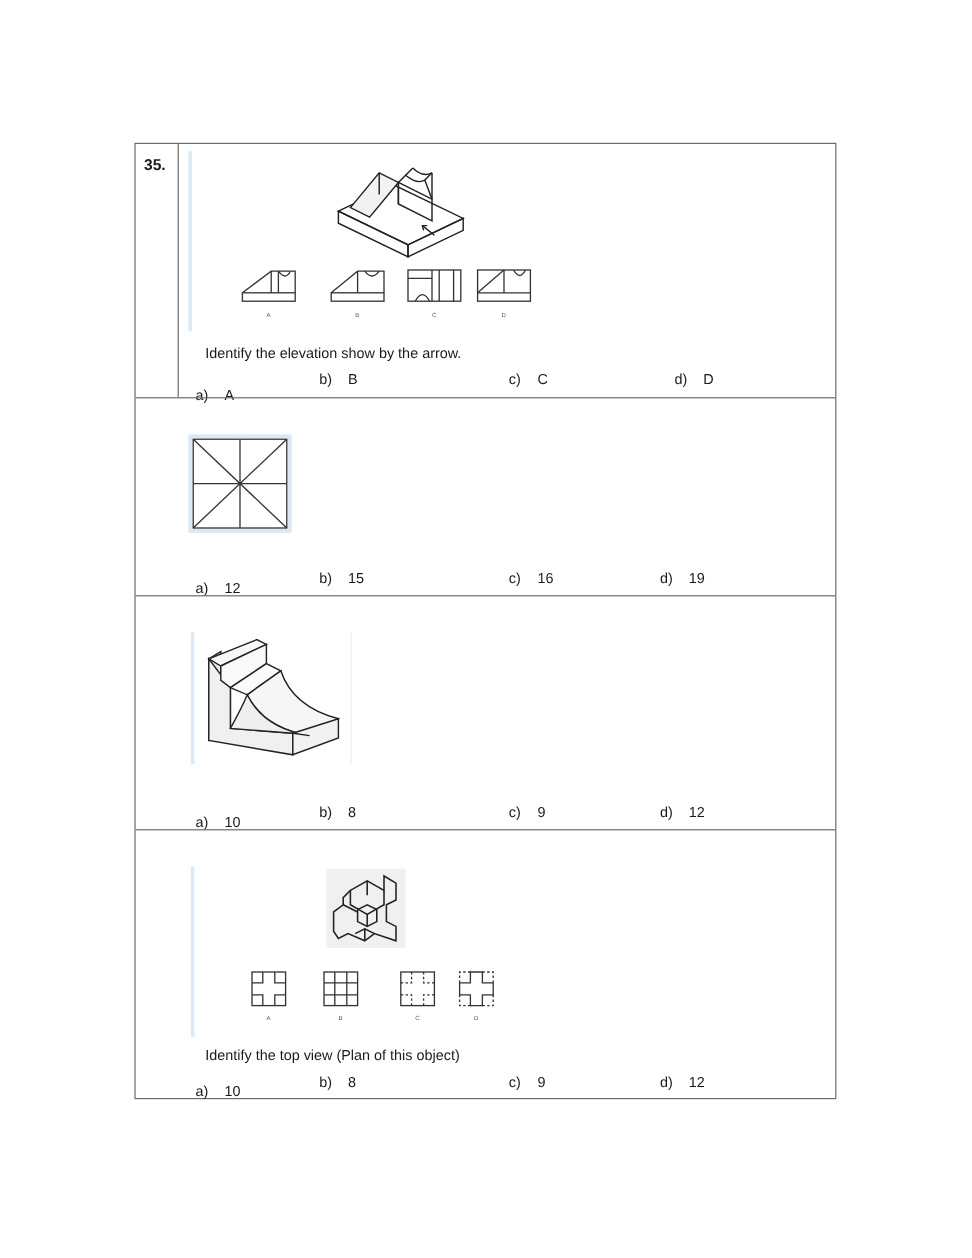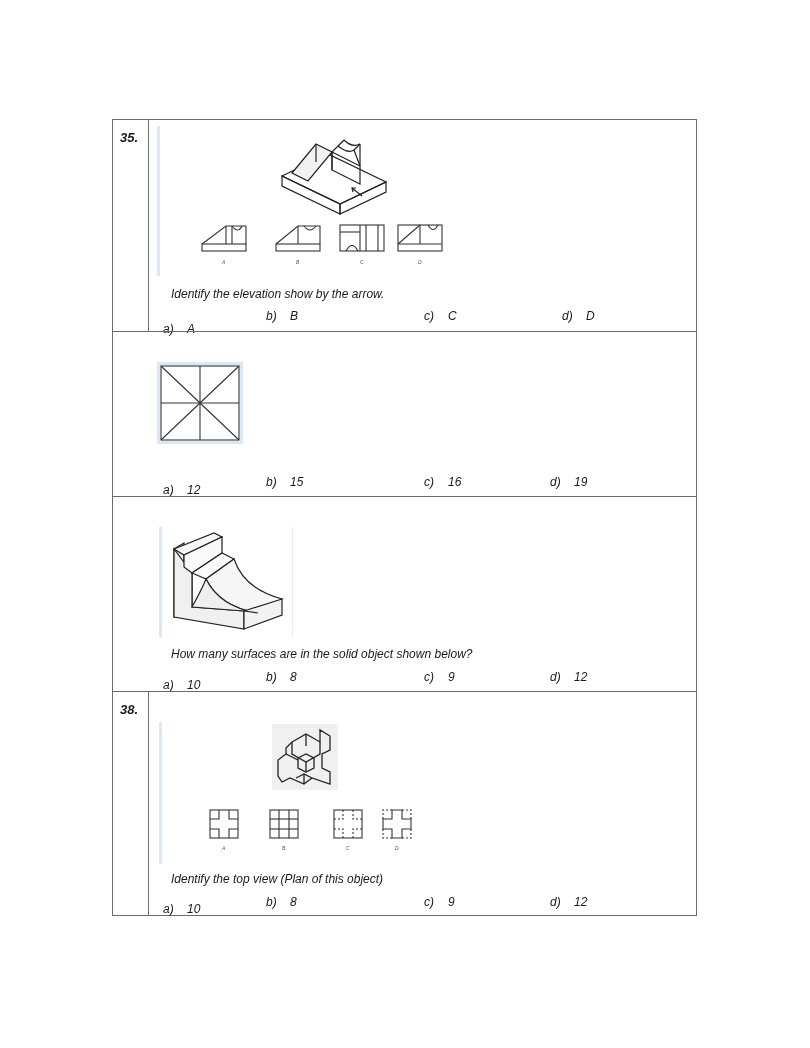--- a/index.html
+++ b/index.html
@@ -1,20 +1,20 @@
 <!DOCTYPE html>
 <html><head>
 <meta charset="utf-8">
 <style>
   html, body { margin:0; padding:0; background:#ffffff; }
   body { width:810px; height:1048px; position:relative; overflow:hidden;
          font-family:"Liberation Sans", "DejaVu Sans", sans-serif; color:#1a1a1a; }
   .table { position:absolute; left:112px; top:119px; width:585px;
            border:1.5px solid #6b6b6b; box-sizing:border-box; }
-  .row { position:relative; border-top:1.5px solid #6b6b6b; box-sizing:border-box;font-style:italic; }
+  .row { position:relative; border-top:1.5px solid #6b6b6b; box-sizing:border-box; }
   .row:first-child { border-top:none; }
   .num { position:absolute; left:0; top:0; bottom:0; width:36px;
          border-right:1.5px solid #6b6b6b; box-sizing:border-box;
          font-weight:bold; font-size:13px; padding:10px 0 0 7px; }
   .cell { position:absolute; left:36px; right:0; top:0; bottom:0; }
   .figure { position:absolute; background:#fff; }
   .figure.bluebar { border-left:3px solid #dbe8f5; }
   .qtext { position:absolute; left:22px; font-size:12px; }
   .opt { position:absolute; font-size:12px; white-space:nowrap; }
   .opt .lbl { display:inline-block; width:24px; }
@@ -129,30 +129,28 @@
             <polygon points="30,46 60,26 72,32 44,52" fill="#fafafa"></polygon>
 
             <path d="M44,52 L72,32 Q82,62 120,72 L96,86 Q58,80 44,52 Z" fill="#f6f6f6"></path>
 
             <path d="M30,80 Q40,62 44,52 Q58,80 96,86 L82,84 Z" fill="#efefef"></path>
             <polygon points="82,84 120,72 120,88 82,102" fill="#f2f2f2"></polygon>
             <line x1="82" y1="84" x2="96" y2="86"></line>
           </g>
         </svg>
       </div>
-      <div class="qtext" style="top:150px;">How many surfaces are in the solid object shown below?</div>
       <div class="opt" style="left:14px; top:181px;"><span class="lbl">a)</span><span>10</span></div>
       <div class="opt" style="left:117px; top:173px;"><span class="lbl">b)</span><span>8</span></div>
       <div class="opt" style="left:275px; top:173px;"><span class="lbl">c)</span><span>9</span></div>
       <div class="opt" style="left:401px; top:173px;"><span class="lbl">d)</span><span>12</span></div>
     </div>
   </div>
 
   <div class="row" style="height:224px;">
-    <div class="num">38.</div>
     <div class="cell">
       <div class="figure bluebar" style="left:10px; top:30px; width:260px; height:142px;">
         <svg width="260" height="142" viewBox="0 0 260 142">
           <rect x="110" y="2" width="66" height="66" fill="#f0f0f0"></rect>
           <g fill="none" stroke="#222" stroke-width="1.3">
 
             <polygon points="130,20 144,12 158,20 158,8 168,14 168,28 160,32 160,46 168,50 168,62 150,56 142,62 128,56 120,60 116,54 116,38 124,32 124,26"></polygon>
             <polyline points="130,20 130,32 144,40 158,32 158,20"></polyline>
             <line x1="144" y1="12" x2="144" y2="24"></line>
             <polyline points="136,36 144,32 152,36 152,46 144,50 136,46 136,36"></polyline>

